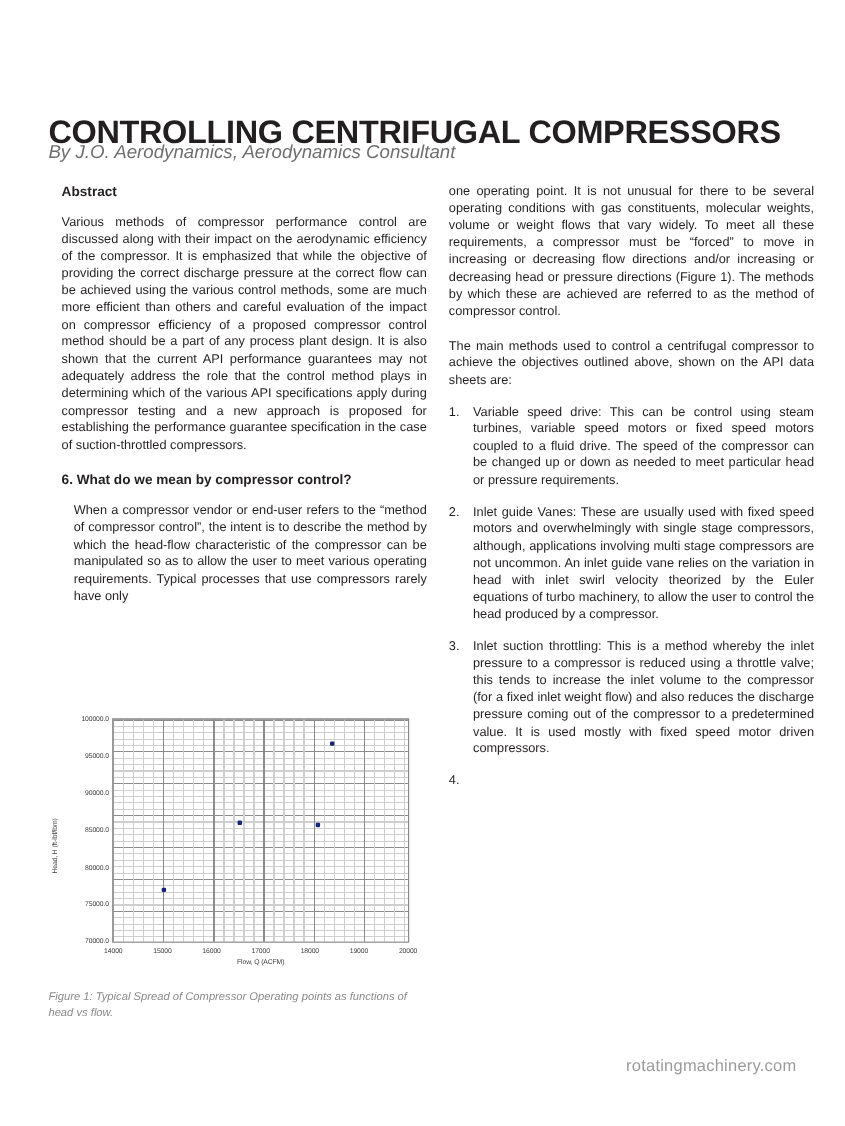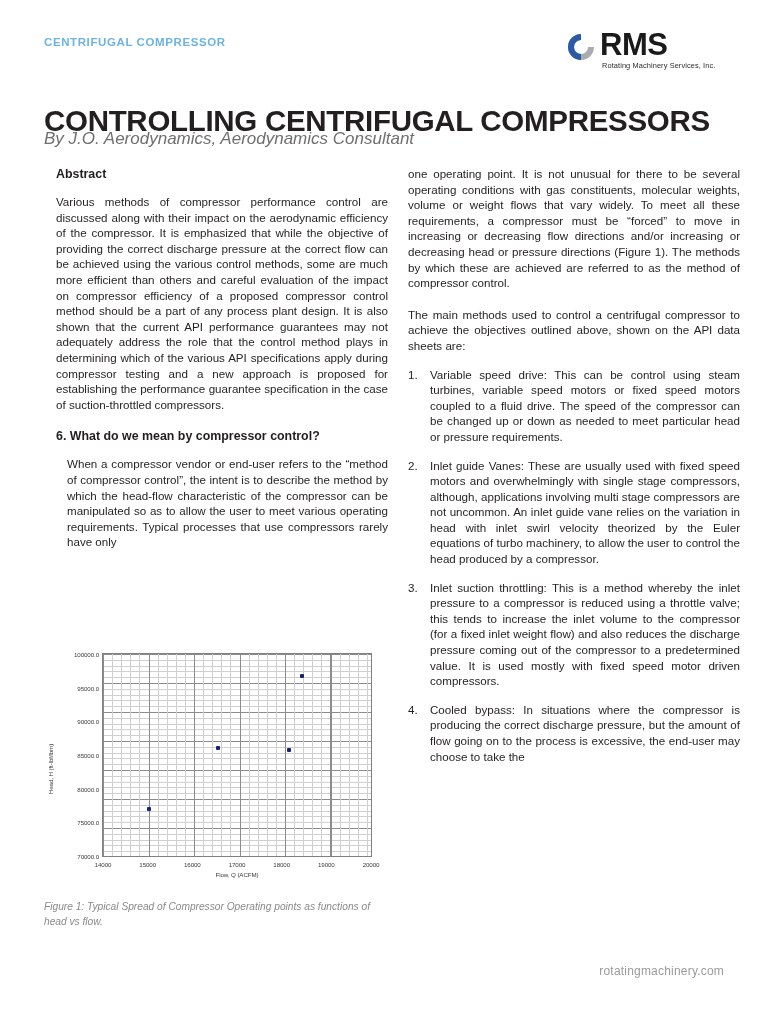--- a/index.html
+++ b/index.html
@@ -240,44 +240,30 @@
     color: #8a8a8a;
     line-height: 15px;
     text-align: left;
   }
 
   
   .footer {
     position: absolute;
     right: 44px;
     bottom: 46px;
-    font-size: 12px;
+    font-size: 15px;
     color: #9b9b9b;
     letter-spacing: 0.2px;
   }
 </style>
 </head>
 <body>
 
 <div class="page">
 
-  <div class="header">
-    <div class="kicker">CENTRIFUGAL COMPRESSOR</div>
-
-    <div class="logo">
-      <span class="logo-mark">
-        <svg width="34" height="34" viewBox="0 0 34 34" xmlns="http://www.w3.org/2000/svg">
-          <path d="M30 17 A13 13 0 1 1 17 4 L17 10 A7 7 0 1 0 24 17 Z" fill="#a9adb2"></path>
-          <path d="M17 4 A13 13 0 0 0 17 30 L17 24 A7 7 0 0 1 17 10 Z" fill="#2a5aa6"></path>
-        </svg>
-      </span>
-      <span class="logo-word">RMS</span>
-      <span class="logo-sub">Rotating Machinery Services, Inc.</span>
-    </div>
-  </div>
 
   <h1 class="title">CONTROLLING CENTRIFUGAL COMPRESSORS</h1>
   <div class="byline">By J.O. Aerodynamics, Aerodynamics Consultant</div>
 
   <div class="col col-left">
     <h2 class="sec">Abstract</h2>
     <p class="body">Various methods of compressor performance control are discussed along with their impact on the aerodynamic efficiency of the compressor. It is emphasized that while the objective of providing the correct discharge pressure at the correct flow can be achieved using the various control methods, some are much more efficient than others and careful evaluation of the impact on compressor efficiency of a proposed compressor control method should be a part of any process plant design. It is also shown that the current API performance guarantees may not adequately address the role that the control method plays in determining which of the various API specifications apply during compressor testing and a new approach is proposed for establishing the performance guarantee specification in the case of suction-throttled compressors.</p>
     <div class="spacer-sm"></div>
     <h2 class="sec numbered">6.   What do we mean by compressor control?</h2>
     <p class="body">When a compressor vendor or end-user refers to the “method of compressor control”, the intent is to describe the method by which the head-flow characteristic of the compressor can be manipulated so as to allow the user to meet various operating requirements. Typical processes that use compressors rarely have only</p>
@@ -291,21 +277,21 @@
       <li>
         <span class="num">1.</span><span>Variable speed drive: This can be control using steam turbines, variable speed motors or fixed speed motors coupled to a fluid drive. The speed of the compressor can be changed up or down as needed to meet particular head or pressure requirements.</span>
       </li>
       <li>
         <span class="num">2.</span><span>Inlet guide Vanes: These are usually used with fixed speed motors and overwhelmingly with single stage compressors, although, applications involving multi stage compressors are not uncommon. An inlet guide vane relies on the variation in head with inlet swirl velocity theorized by the Euler equations of turbo machinery, to allow the user to control the head produced by a compressor.</span>
       </li>
       <li>
         <span class="num">3.</span><span>Inlet suction throttling: This is a method whereby the inlet pressure to a compressor is reduced using a throttle valve; this tends to increase the inlet volume to the compressor (for a fixed inlet weight flow) and also reduces the discharge pressure coming out of the compressor to a predetermined value. It is used mostly with fixed speed motor driven compressors.</span>
       </li>
       <li>
-        <span class="num">4.</span><span>Cooled bypass: In situations where the compressor is producing the correct discharge pressure, but the amount of flow going on to the process is excessive, the end-user may choose to take the</span>
+        <span class="num">4.</span>
       </li>
     </ol>
   </div>
 
   <div class="figure">
     <div class="chart-box">
       <div class="ytitle">Head, H (ft-lbf/lbm)</div>
       <div class="plot" id="plot">
           <div class="ytick" style="top: 100%;">70000.0</div>
           <div class="ytick" style="top: 83.3333%;">75000.0</div>

